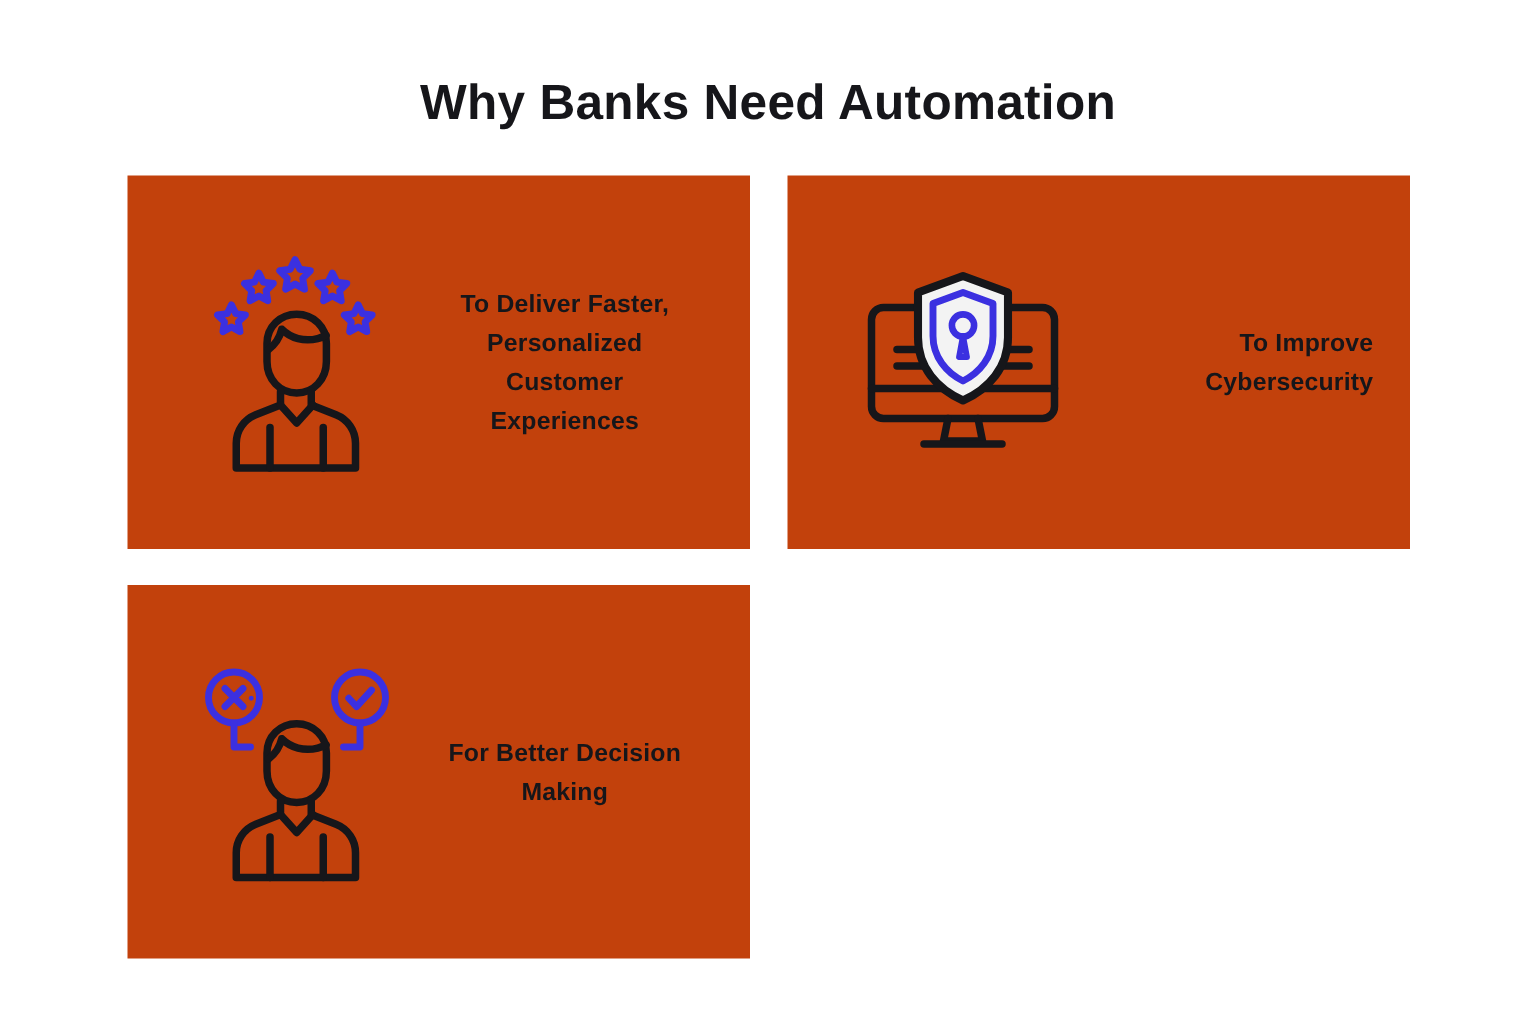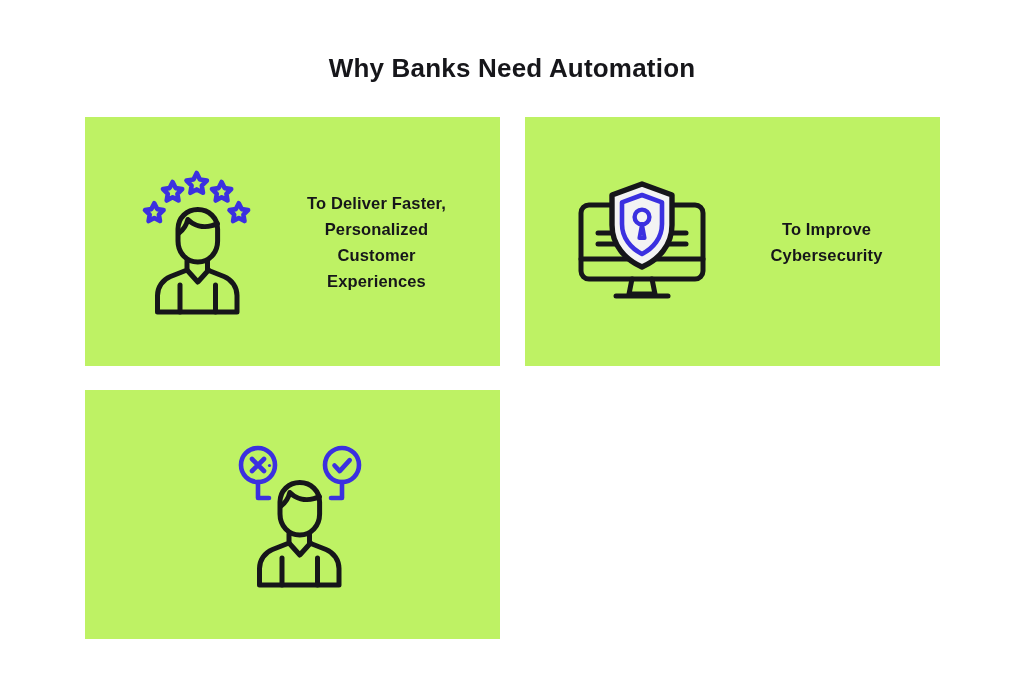--- a/index.html
+++ b/index.html
@@ -20,40 +20,40 @@
     width: 1024px;
     height: 683px;
     background: #ffffff;
   }
   .page-title {
     position: absolute;
     left: 0;
     top: 51px;
     width: 1024px;
     text-align: center;
-    font-size: 26px;
+    font-size: 33px;
     font-weight: bold;
     letter-spacing: 0.2px;
     color: #16161a;
     line-height: 34px;
   }
   .grid {
     position: absolute;
     left: 85px;
     top: 117px;
     width: 855px;
     height: 522px;
     display: grid;
     grid-template-columns: 415px 415px;
     grid-template-rows: 249px 249px;
     column-gap: 25px;
     row-gap: 24px;
   }
   .card {
-    background: #bef264;
+    background: #c2410c;
     display: flex;
     flex-direction: row;
     align-items: center;
     justify-content: center;
     box-sizing: border-box;
   }
   .card-icon {
     width: 160px;
     min-width: 160px;
     height: 160px;
@@ -72,21 +72,21 @@
     line-height: 26px;
     color: #16161a;
     letter-spacing: 0.15px;
     padding: 0 6px;
     box-sizing: border-box;
   }
   
   .card-1 .card-icon { margin-left: 18px; margin-right: 4px; }
   .card-1 .card-text { margin-right: 14px; }
   .card-2 .card-icon { margin-left: 22px; margin-right: 10px; }
-  .card-2 .card-text { margin-right: 4px; }
+  .card-2 .card-text { margin-right: 4px; text-align: right; }
   .card-3 .card-icon { margin-left: 18px; margin-right: 4px; }
   .card-3 .card-text { margin-right: 14px; }
   .card-4 .card-icon { margin-left: 22px; margin-right: 10px; }
   .card-4 .card-text { margin-right: 4px; }
 </style>
 </head>
 <body>
 
 <div class="page">
 
@@ -155,17 +155,18 @@
           <g stroke="#16161a" stroke-width="5" stroke-linejoin="round" stroke-linecap="round" fill="none">
             <path d="M55 74 c0 12 8.6 21 19.8 21 c11.2 0 19.8 -9 19.8 -21 l0 -12 c0 -11 -8.6 -19.5 -19.8 -19.5 c-11.2 0 -19.8 8.5 -19.8 19.5 z"></path>
             <path d="M56 66 c4 -3 7.5 -8 8.8 -13.5 c6 6 15 8.5 24 6.2 c3.3 -0.8 5.6 -2.2 5.6 -2.2"></path>
             <path d="M64 94 l0 9 l-16.5 6.5 c-8 3.2 -13 10.6 -13 19 l0 16.5 l79.5 0 l0 -16.5 c0 -8.4 -5 -15.8 -13 -19 l-16.5 -6.5 l0 -9"></path>
             <path d="M64 103 l10.8 12 l10.8 -12"></path>
             <path d="M57 118 l0 27"></path>
             <path d="M92.5 118 l0 27"></path>
           </g>
         </svg>
       </div>
+      <div class="card-text">For Better Decision Making</div>
     </div>
 
 
   </div>
 </div>
 
 </body></html>

